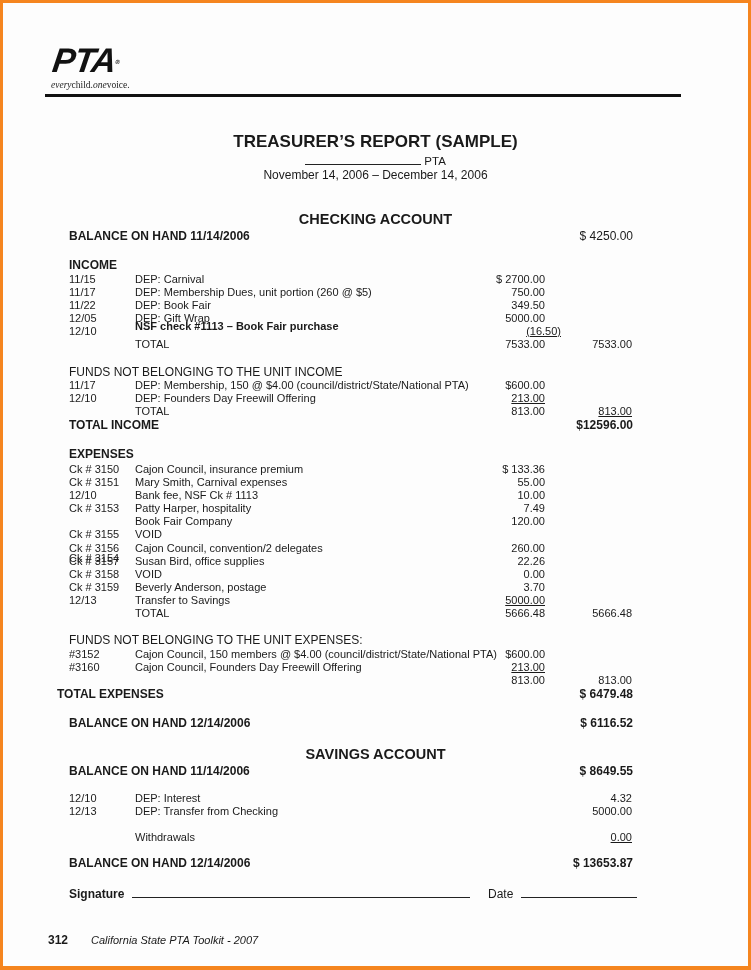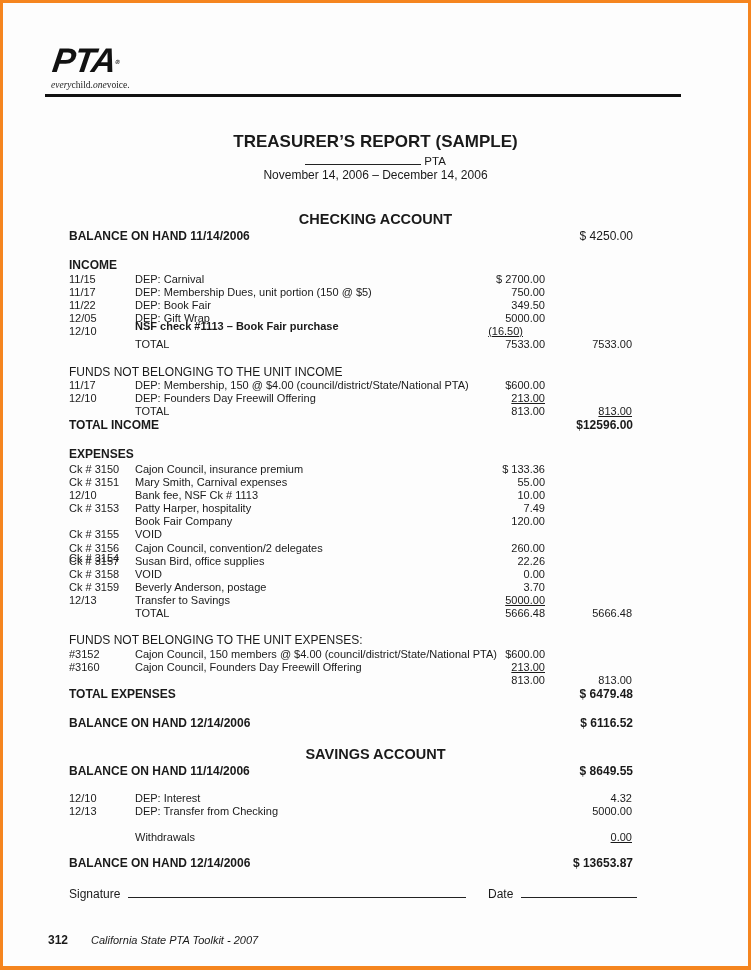--- a/index.html
+++ b/index.html
@@ -64,37 +64,37 @@
 
 <div class="t hb" style="left:69px; top:259px;">INCOME</div>
 
 <div>
   <div class="t" style="left:69px; top:273px;">11/15</div>
   <div class="t" style="left:135px; top:273px;">DEP: Carnival</div>
   <div class="t r" style="left:445px; width:100px; top:273px;">$ 2700.00</div>
 </div>
 <div>
   <div class="t" style="left:69px; top:286px;">11/17</div>
-  <div class="t" style="left:135px; top:286px;">DEP: Membership Dues, unit portion (150 @ $5)</div>
+  <div class="t" style="left:135px; top:286px;">DEP: Membership Dues, unit portion (260 @ $5)</div>
   <div class="t r" style="left:445px; width:100px; top:286px;">750.00</div>
 </div>
 <div>
   <div class="t" style="left:69px; top:299px;">11/22</div>
   <div class="t" style="left:135px; top:299px;">DEP: Book Fair</div>
   <div class="t r" style="left:445px; width:100px; top:299px;">349.50</div>
 </div>
 <div>
   <div class="t" style="left:69px; top:312px;">12/05</div>
   <div class="t" style="left:135px; top:312px;">DEP: Gift Wrap</div>
   <div class="t r" style="left:445px; width:100px; top:312px;">5000.00</div>
 </div>
 <div>
   <div class="t" style="left:69px; top:325px;">12/10</div>
   <div class="t" style="left:135px; top:320px;font-weight:bold;">NSF check #1113 – Book Fair purchase</div>
-  <div class="t r u" style="left:421px; width:102px; top:325px;">(16.50)</div>
+  <div class="t r u" style="left:459px; width:102px; top:325px;">(16.50)</div>
 </div>
 <div>
   <div class="t" style="left:135px; top:338px;">TOTAL</div>
   <div class="t r" style="left:445px; width:100px; top:338px;">7533.00</div>
   <div class="t r" style="left:532px; width:100px; top:338px;">7533.00</div>
 </div>
 
 <div class="t" style="left:69px; top:365px; font-size:12px; line-height:14px;">FUNDS NOT BELONGING TO THE UNIT INCOME</div>
 <div>
   <div class="t" style="left:69px; top:379px;">11/17</div>
@@ -188,21 +188,21 @@
 <div>
   <div class="t" style="left:69px; top:661px;">#3160</div>
   <div class="t" style="left:135px; top:661px;">Cajon Council, Founders Day Freewill Offering</div>
   <div class="t r u" style="left:445px; width:100px; top:661px;">213.00</div>
 </div>
 <div>
   <div class="t r" style="left:445px; width:100px; top:674px;">813.00</div>
   <div class="t r" style="left:532px; width:100px; top:674px;">813.00</div>
 </div>
 <div>
-  <div class="t hb" style="left:69px; top:688px;">TOTAL EXPENSES</div>
+  <div class="t hb" style="left:57px; top:688px;">TOTAL EXPENSES</div>
   <div class="t r hb" style="left:532px; width:101px; top:688px;">$ 6479.48</div>
 </div>
 <div>
   <div class="t hb" style="left:69px; top:717px;">BALANCE ON HAND 12/14/2006</div>
   <div class="t r hb" style="left:532px; width:101px; top:717px;">$ 6116.52</div>
 </div>
 
 <div class="t center h2" style="top:746px;">SAVINGS ACCOUNT</div>
 <div>
   <div class="t hb" style="left:69px; top:765px;">BALANCE ON HAND 11/14/2006</div>
@@ -220,21 +220,21 @@
 </div>
 <div>
   <div class="t" style="left:135px; top:831px;">Withdrawals</div>
   <div class="t r u" style="left:532px; width:100px; top:831px;">0.00</div>
 </div>
 <div>
   <div class="t hb" style="left:69px; top:857px;">BALANCE ON HAND 12/14/2006</div>
   <div class="t r hb" style="left:532px; width:101px; top:857px;">$ 13653.87</div>
 </div>
 
-<div class="t" style="left:69px; top:887px; font-size:12px; line-height:14px;">
+<div class="t" style="left:69px; top:887px; font-size:12px; line-height:14px;font-weight:bold;">
   <span>Signature</span>
   <span class="blank" style="width:338px; margin-left:4px;"></span>
 </div>
 <div class="t" style="left:488px; top:887px; font-size:12px; line-height:14px;">
   <span>Date</span>
   <span class="blank" style="width:116px; margin-left:4px;"></span>
 </div>
 
 <div class="t footer-num" style="left:48px; top:934px;">312</div>
 <div class="t footer-txt" style="left:91px; top:934px;">California State PTA Toolkit - 2007</div>

